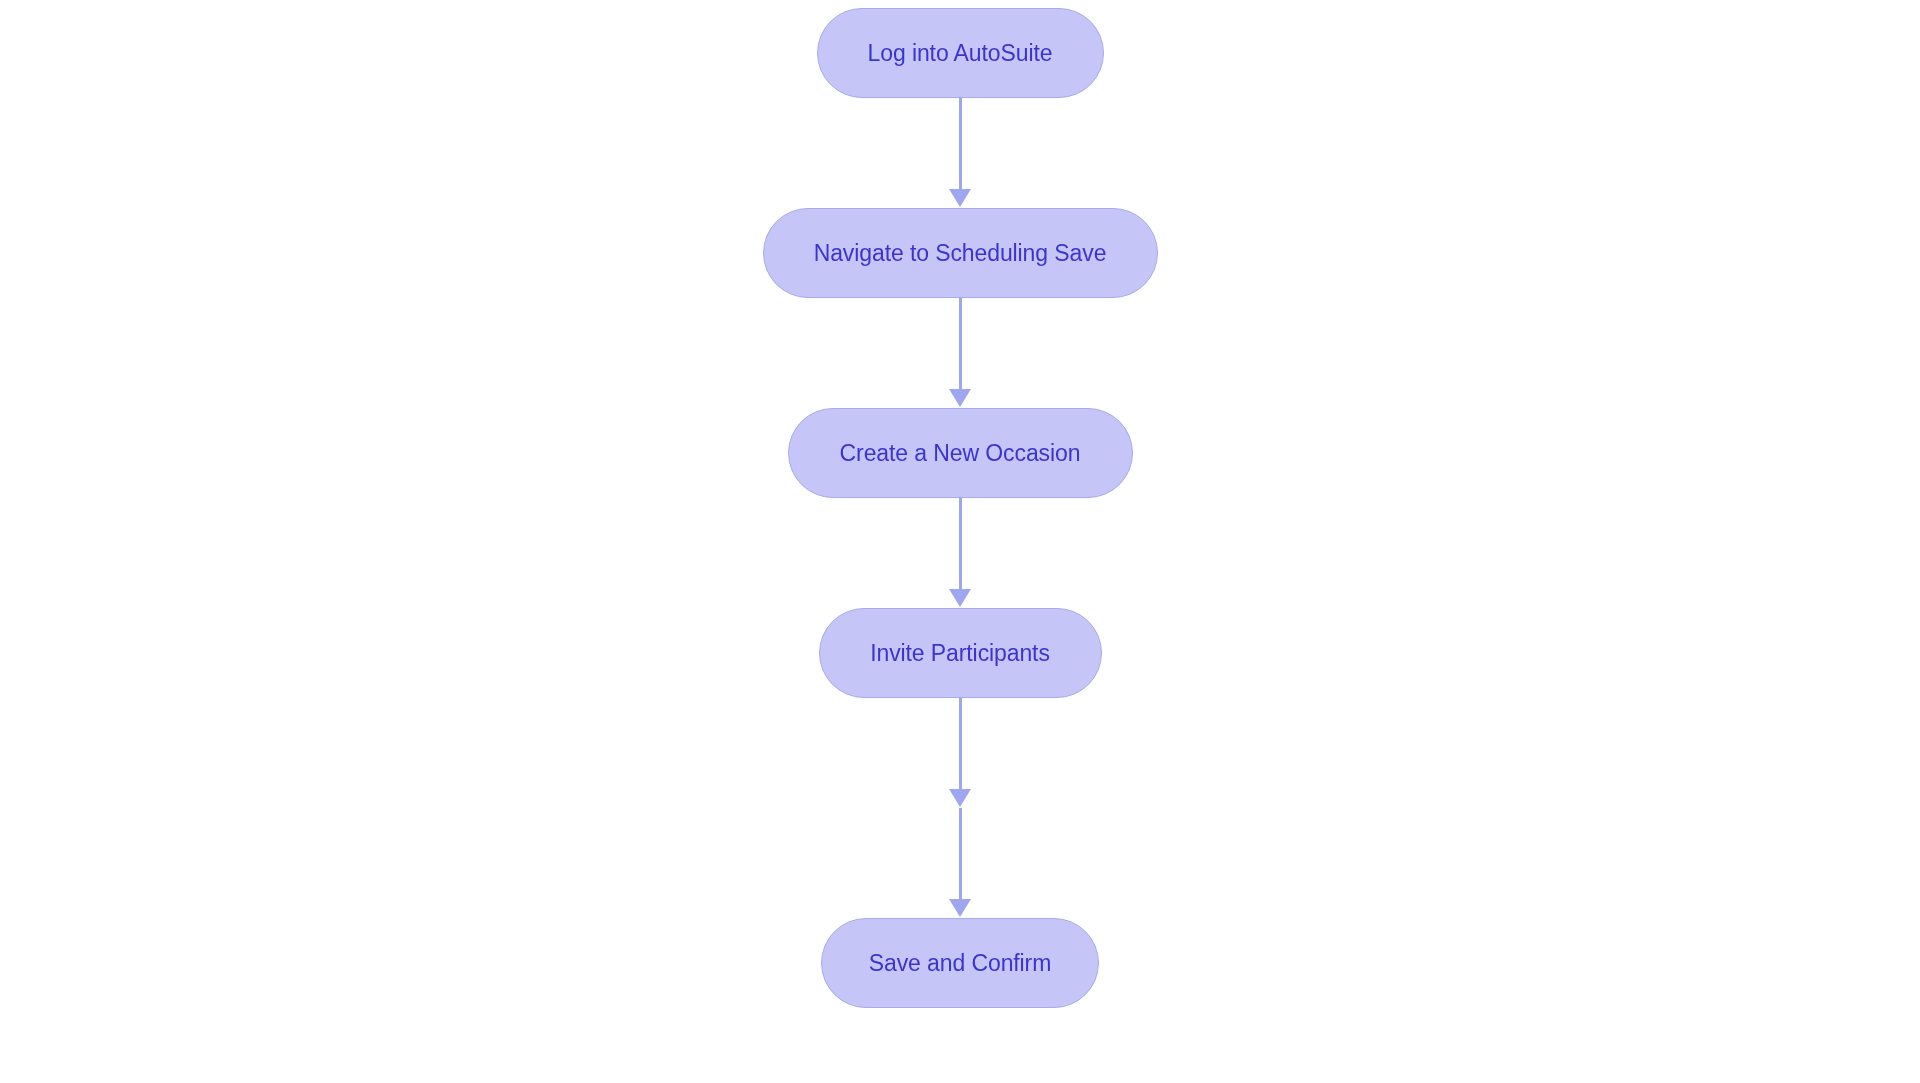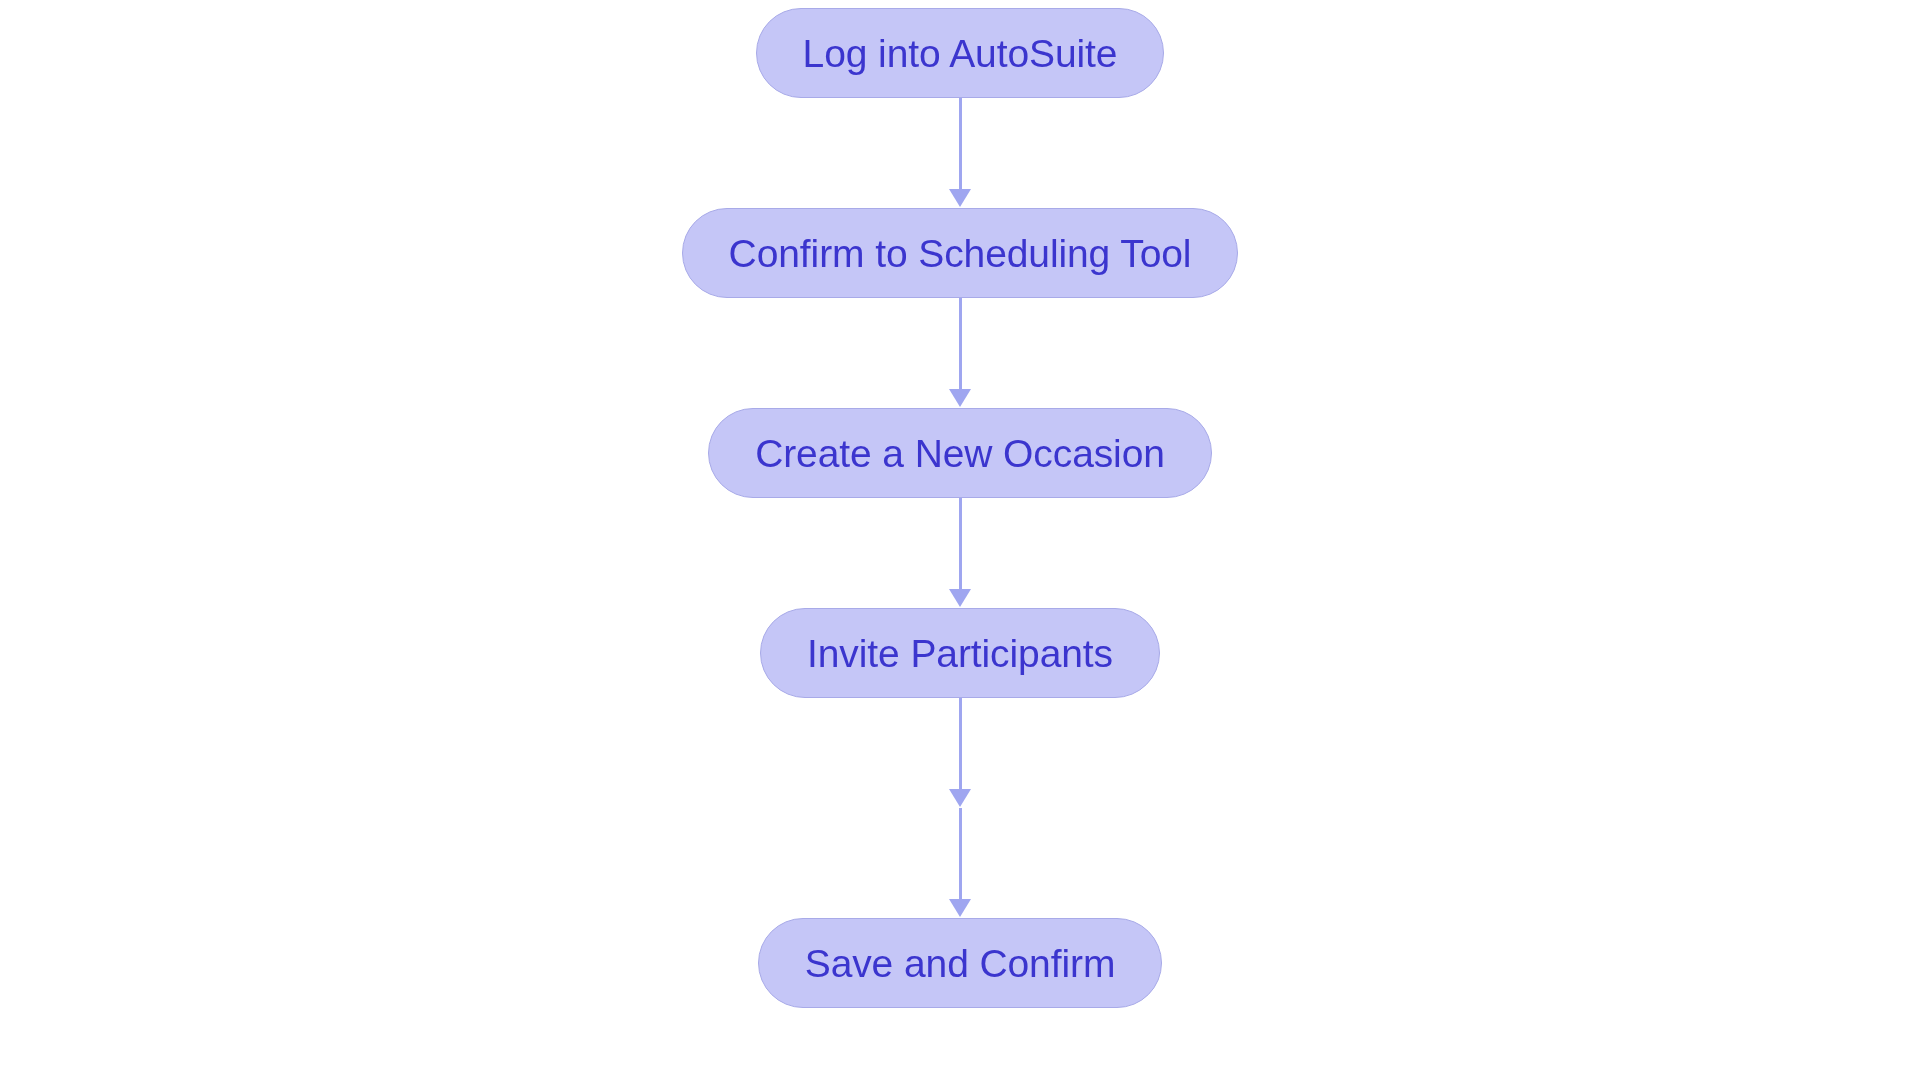--- a/index.html
+++ b/index.html
@@ -47,21 +47,21 @@
     border: 1.6px solid #a8aae8;
     display: flex;
     align-items: center;
     justify-content: center;
     padding: 0 46px;
     white-space: nowrap;
   }
 
   .flow-node-label {
     font-family: "Liberation Sans", sans-serif;
-    font-size: 39px;
+    font-size: 23px;
     font-weight: 400;
     color: #3b35ce;
     letter-spacing: -0.1px;
     line-height: 1;
     user-select: none;
   }
 
   
   .flow-connector {
     position: relative;
@@ -105,21 +105,21 @@
     <div class="flow-node node-w-1">
       <span class="flow-node-label">Log into AutoSuite</span>
     </div>
 
     <div class="flow-connector">
       <div class="connector-stem"></div>
       <div class="connector-arrowhead"></div>
     </div>
 
     <div class="flow-node node-w-2">
-      <span class="flow-node-label">Confirm to Scheduling Tool</span>
+      <span class="flow-node-label">Navigate to Scheduling Save</span>
     </div>
 
     <div class="flow-connector">
       <div class="connector-stem"></div>
       <div class="connector-arrowhead"></div>
     </div>
 
     <div class="flow-node node-w-3">
       <span class="flow-node-label">Create a New Occasion</span>
     </div>

